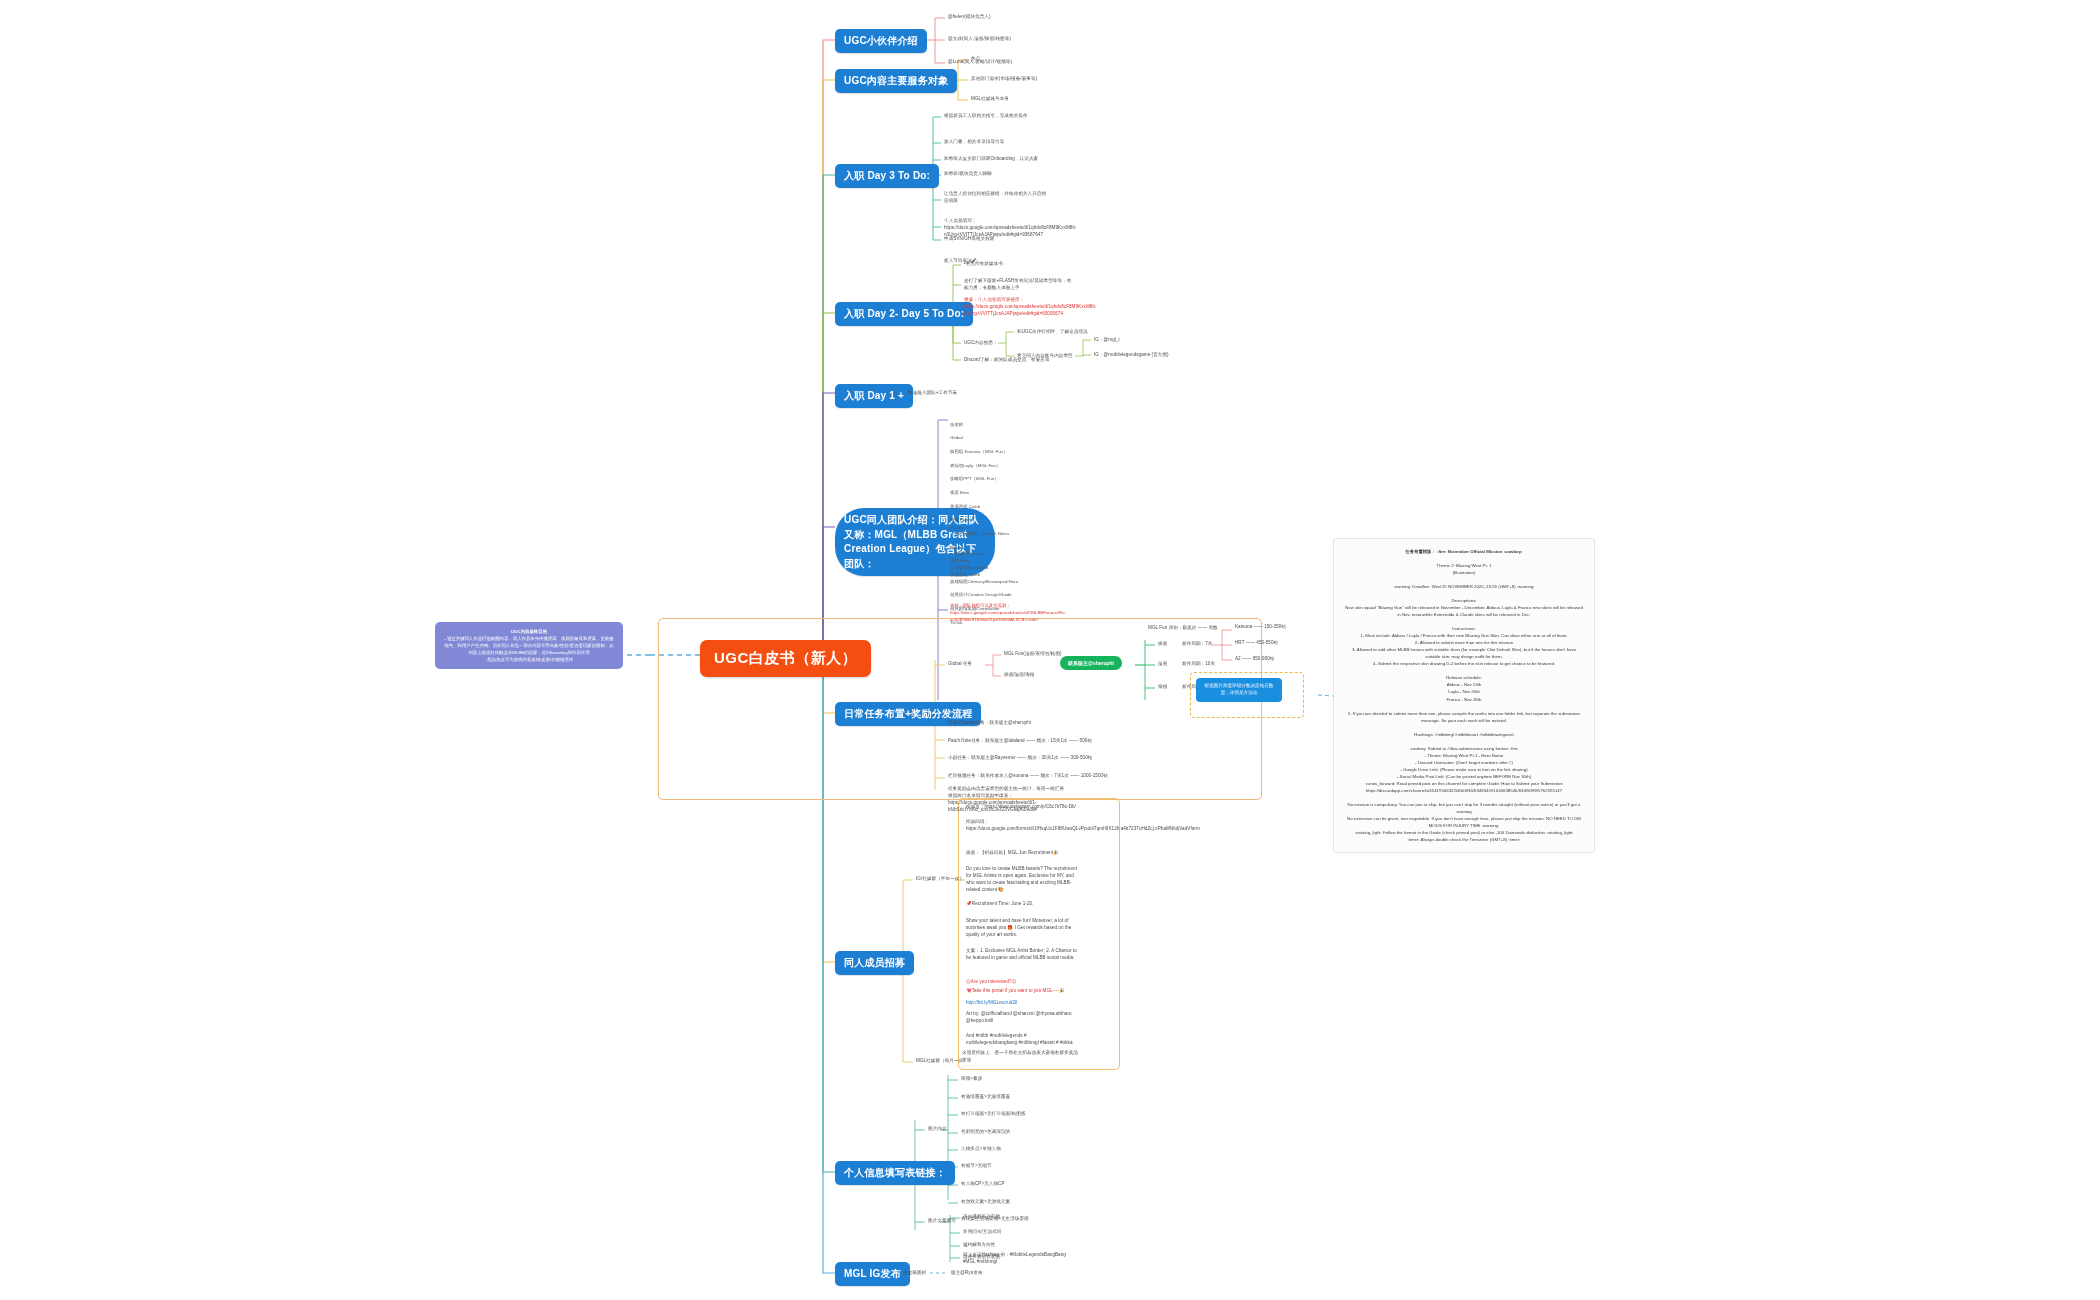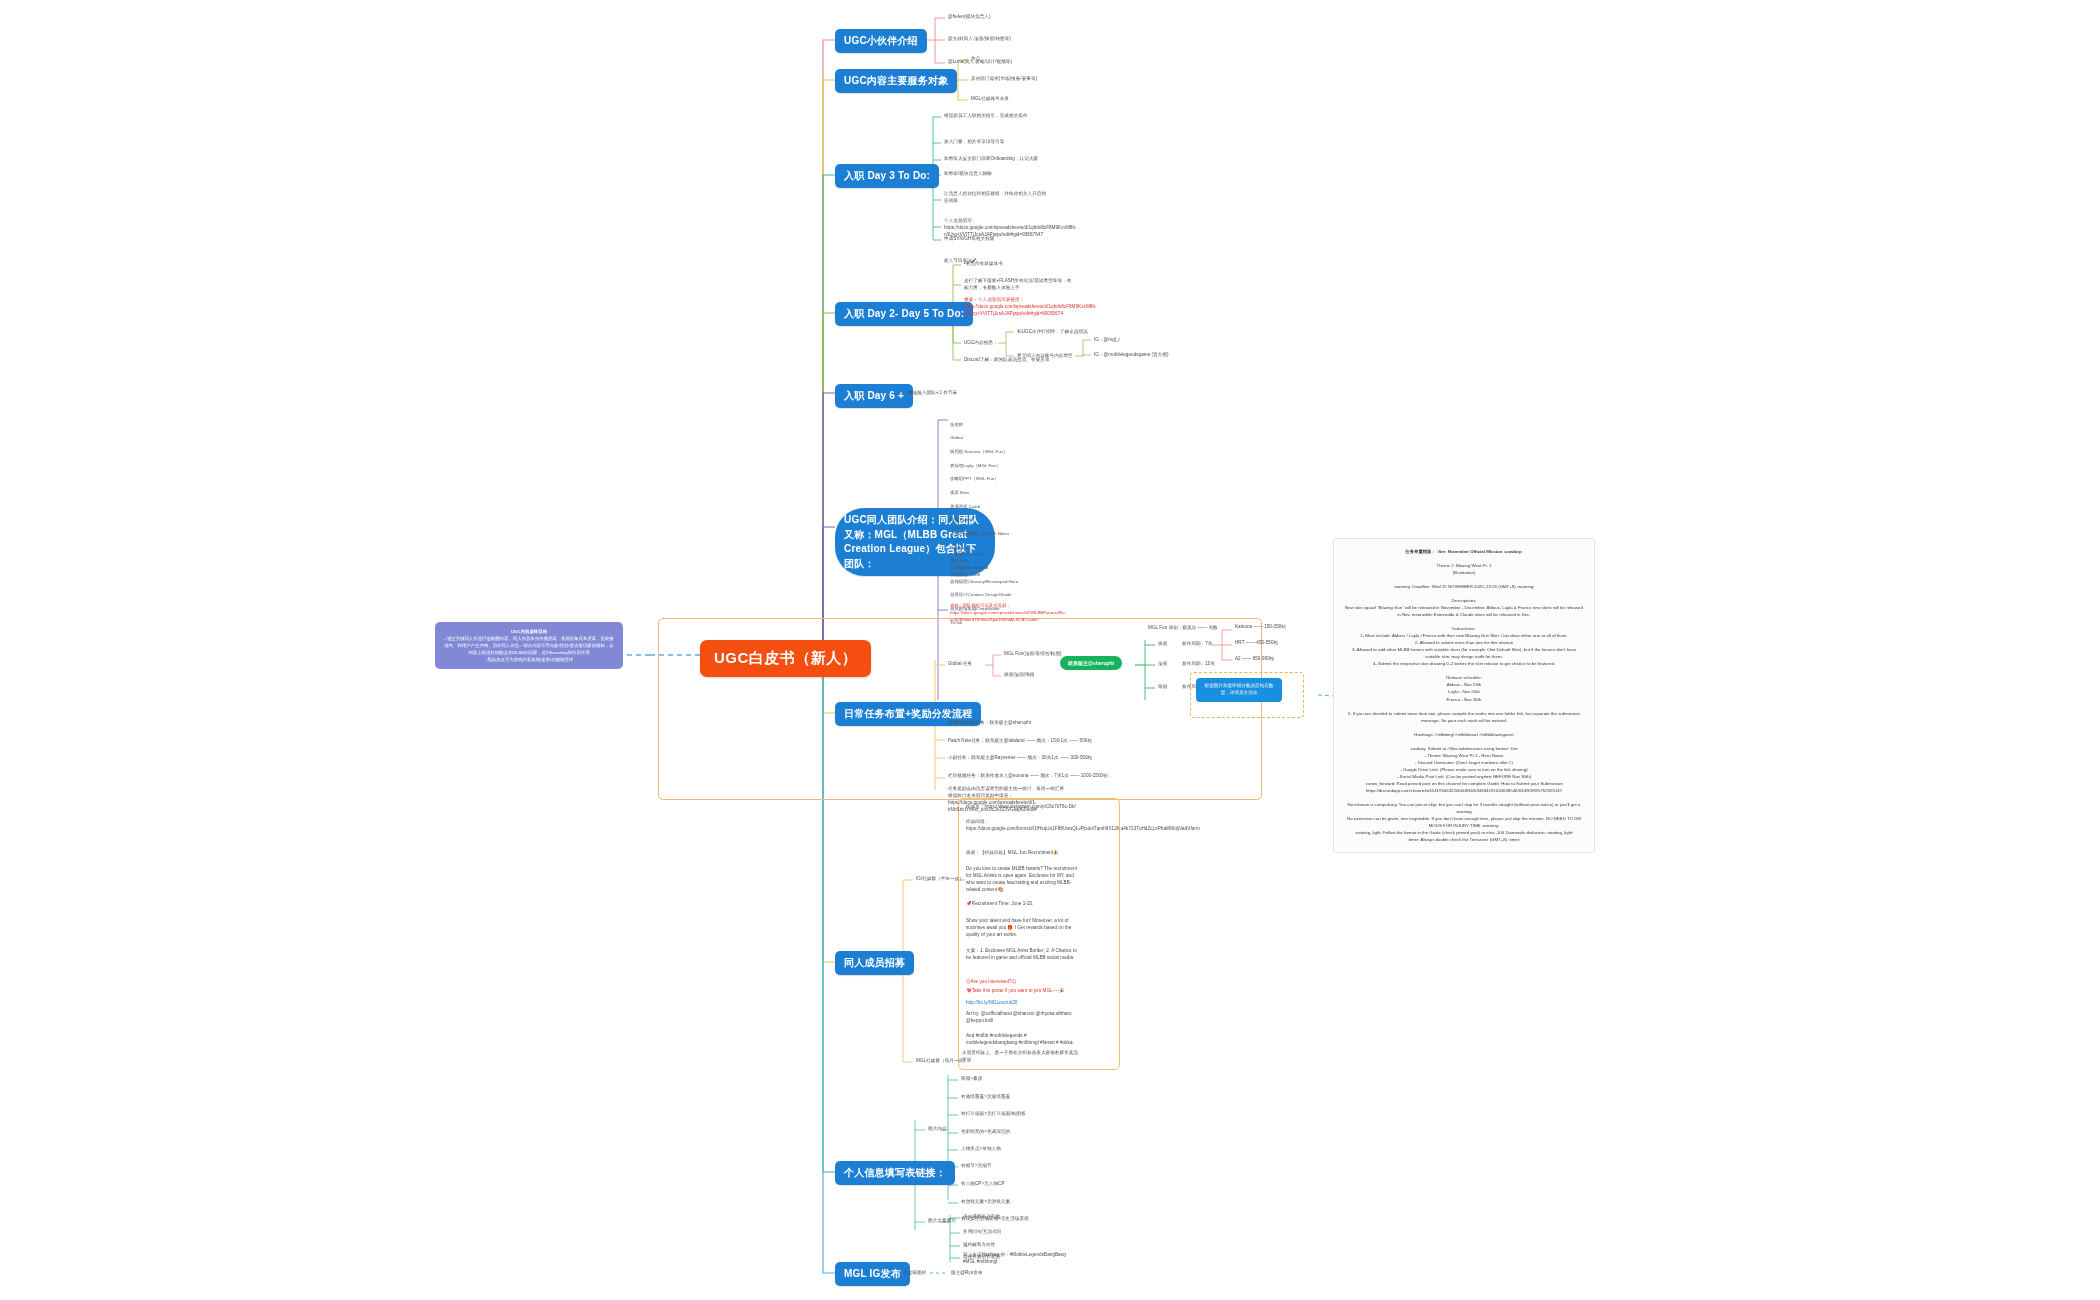--- a/index.html
+++ b/index.html
@@ -185,21 +185,21 @@
   <div class="lbl sub" style="left:964px;top:261px;">•看完所有新媒体书</div>
   <div class="lbl sub" style="left:964px;top:278px;width:110px;">去打了解下版新+FLASH所有玩法/英雄类型等等，有能力看，专题数入体验上手</div>
   <div class="lbl sub red" style="left:964px;top:297px;width:110px;">重要：个人信息填写表链接：https://docs.google.com/spreadsheets/d/1qhdv8cF8M9KxxM8lt-n3Urg-tVVITTjJcsAJAPjwjw/edit#gid=83095674</div>
   <div class="lbl sub" style="left:964px;top:340px;">UGC内容熟悉：</div>
   <div class="lbl sub" style="left:1017px;top:329px;">和UGC伙伴打招呼、了解全员情况</div>
   <div class="lbl sub" style="left:1017px;top:353px;">看下同人内容账号内容类型</div>
   <div class="lbl sub" style="left:1094px;top:337px;">IG：@mgl_i</div>
   <div class="lbl sub" style="left:1094px;top:352px;">IG：@mobilelegendsgame (官方图)</div>
   <div class="lbl sub" style="left:964px;top:357px;">Discord了解：新的队成员交流、有要压等</div>
 
-  <div class="node main" style="left:835px;top:384px;">入职 Day 6 +</div>
+  <div class="node main" style="left:835px;top:384px;">入职 Day 1 +</div>
   <div class="lbl sub" style="left:908px;top:390px;">快速融入团队+工作节奏</div>
 
   <div class="node main wide" style="left:835px;top:508px;">UGC同人团队介绍：同人团队又称：MGL（MLBB Great Creation League）包含以下团队：</div>
 
   <div class="lbl note" style="left:950px;top:415px;width:120px;">
     <div>全名称</div>
     <div>Global</div>
     <div>插画组 Katsuna（MGL Fun）</div>
     <div>表情包Layly（MGL Fun）</div>
     <div>攻略组PPT（MGL Fun）</div>

